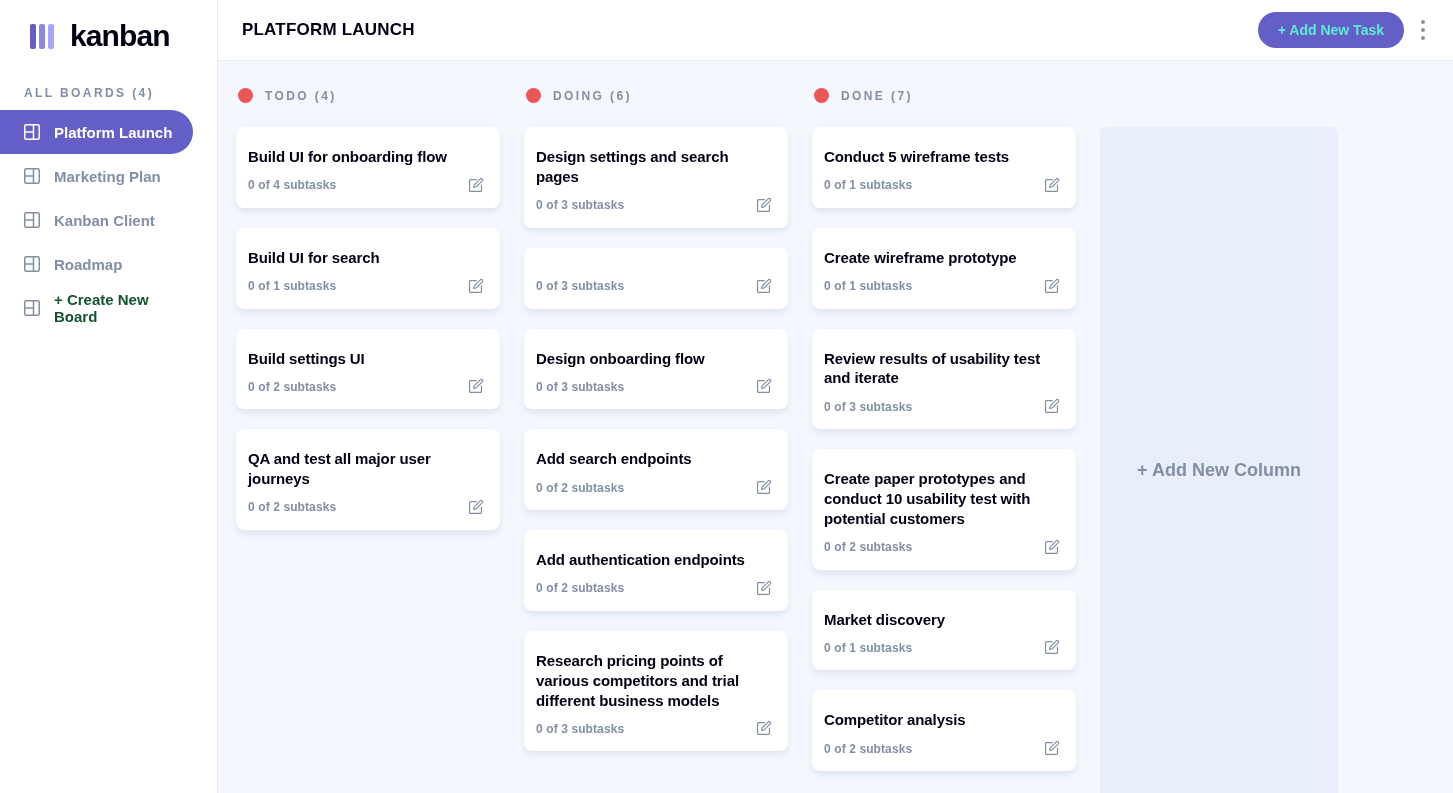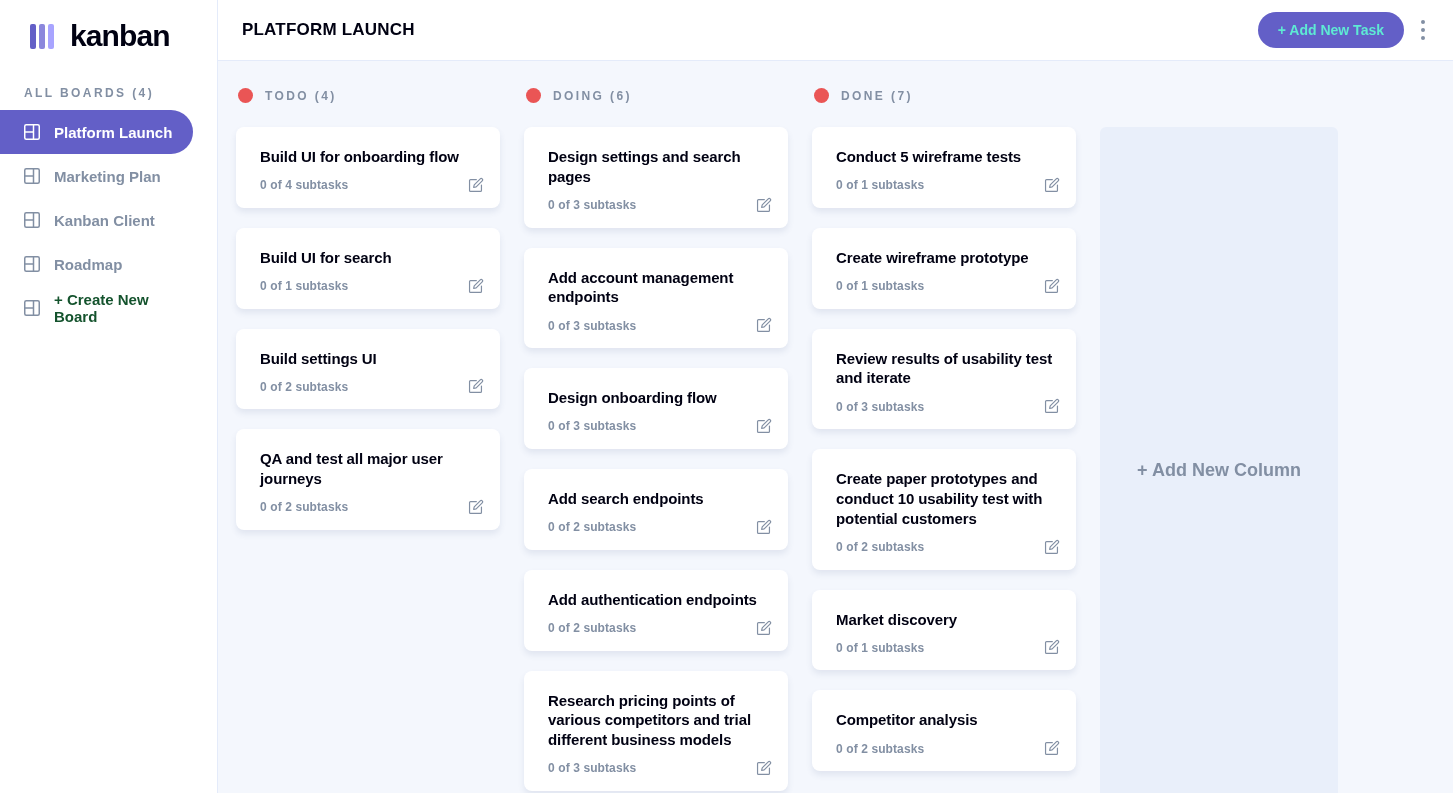--- a/index.html
+++ b/index.html
@@ -186,21 +186,21 @@
     letter-spacing: 2.4px;
     color: #828FA3;
     white-space: nowrap;
   }
 
   .cards { display: flex; flex-direction: column; gap: 20px; }
 
   .task-card {
     background: #FFFFFF;
     border-radius: 8px;
-    padding: 20px 16px 14px 24px;
+    padding: 20px 16px 14px 12px;
     box-shadow: 0 4px 6px rgba(54, 78, 126, 0.10);
     cursor: pointer;
   }
   .task-title {
     font-size: 15px;
     font-weight: 700;
     line-height: 1.32;
     color: #000112;
     letter-spacing: -0.1px;
   }
@@ -399,21 +399,20 @@
                 <span class="task-sub">0 of 3 subtasks</span>
                 <span style="display: flex;">
                   <svg class="edit-icon" viewBox="0 0 20 20" fill="none" xmlns="http://www.w3.org/2000/svg">
                     <path d="M11 3H4.2A1.2 1.2 0 0 0 3 4.2v11.6A1.2 1.2 0 0 0 4.2 17h11.6a1.2 1.2 0 0 0 1.2-1.2V9.5" stroke="#828FA3" stroke-width="1.4" stroke-linecap="round" stroke-linejoin="round"></path>
                     <path d="M15.6 2.2a1.6 1.6 0 0 1 2.3 2.3l-7.1 7.1-3 .7.7-3 7.1-7.1z" stroke="#828FA3" stroke-width="1.4" stroke-linejoin="round"></path>
                   </svg>
                 </span>
               </div>
             </div>
             <div class="task-card">
-              <div class="task-title">Add account management endpoints</div>
               <div class="task-foot">
                 <span class="task-sub">0 of 3 subtasks</span>
                 <span style="display: flex;">
                   <svg class="edit-icon" viewBox="0 0 20 20" fill="none" xmlns="http://www.w3.org/2000/svg">
                     <path d="M11 3H4.2A1.2 1.2 0 0 0 3 4.2v11.6A1.2 1.2 0 0 0 4.2 17h11.6a1.2 1.2 0 0 0 1.2-1.2V9.5" stroke="#828FA3" stroke-width="1.4" stroke-linecap="round" stroke-linejoin="round"></path>
                     <path d="M15.6 2.2a1.6 1.6 0 0 1 2.3 2.3l-7.1 7.1-3 .7.7-3 7.1-7.1z" stroke="#828FA3" stroke-width="1.4" stroke-linejoin="round"></path>
                   </svg>
                 </span>
               </div>
             </div>

